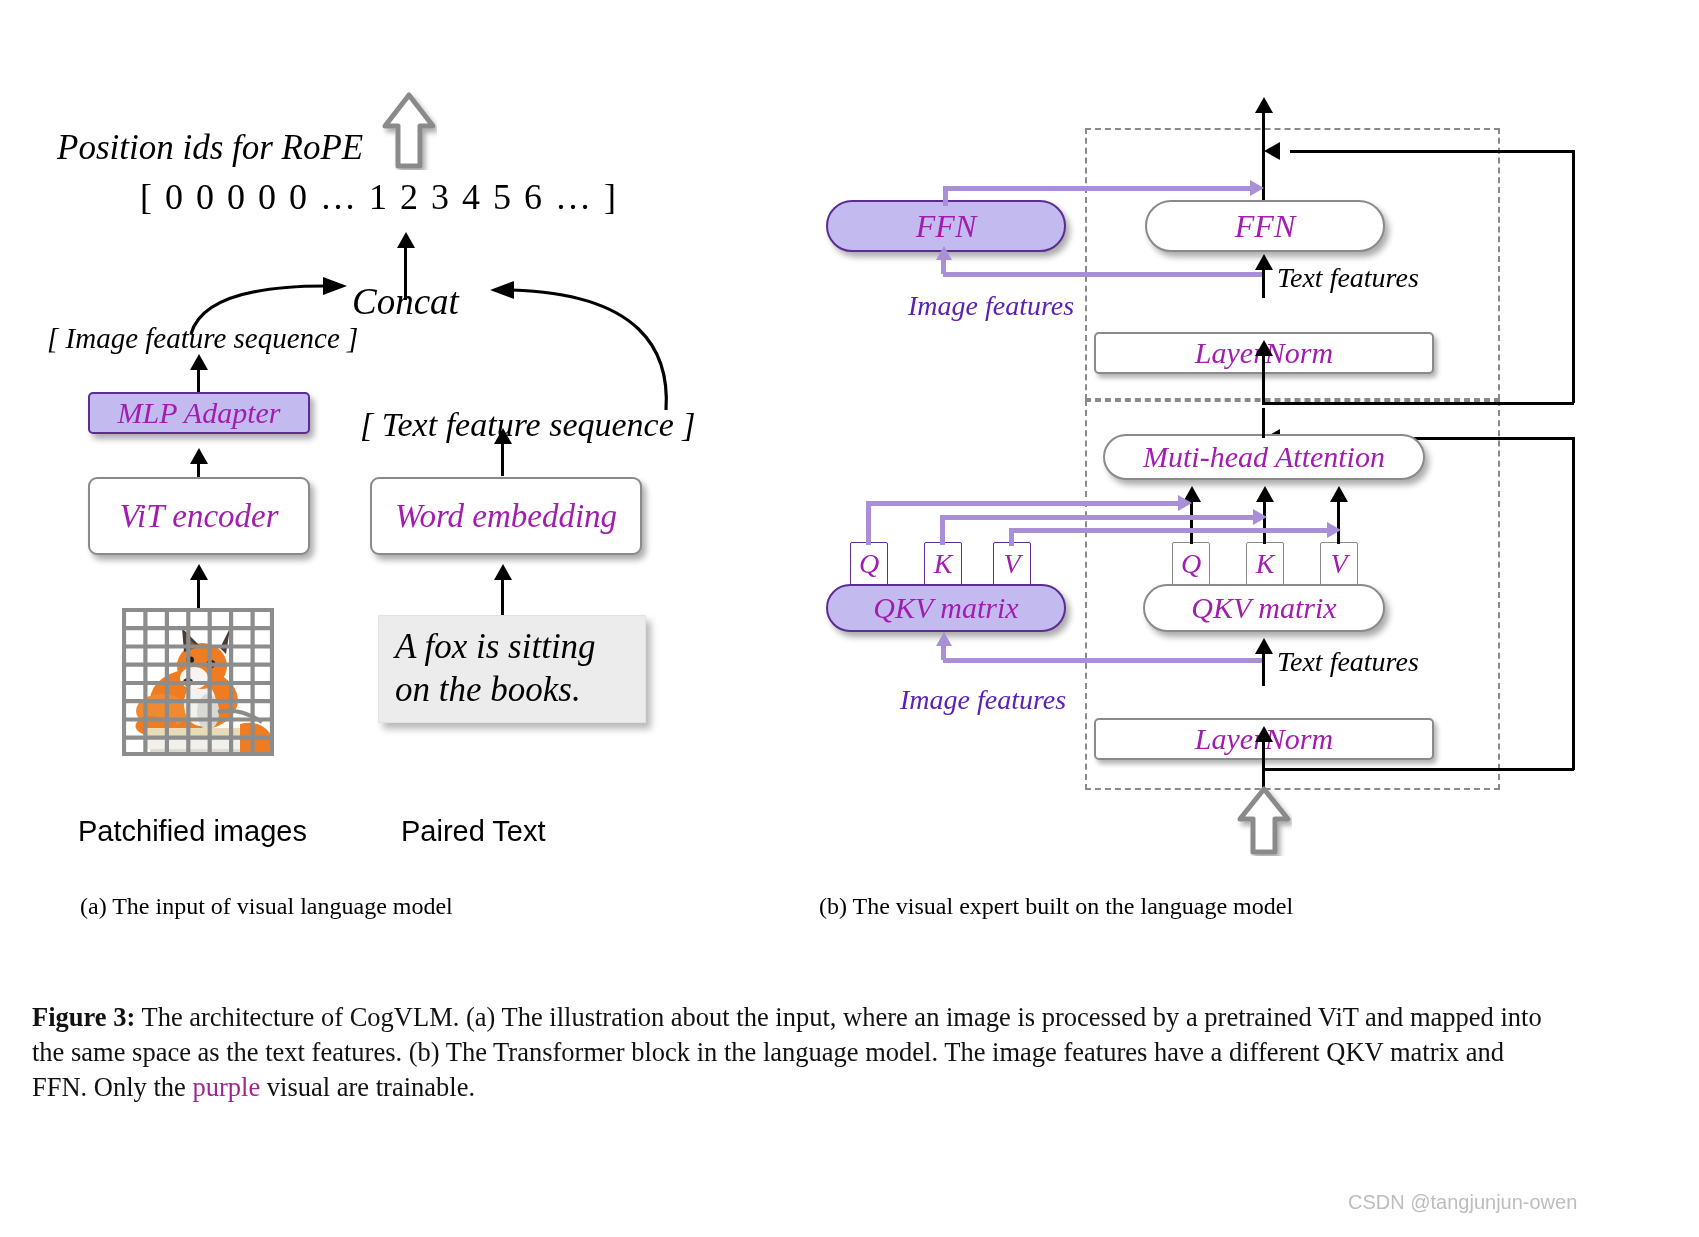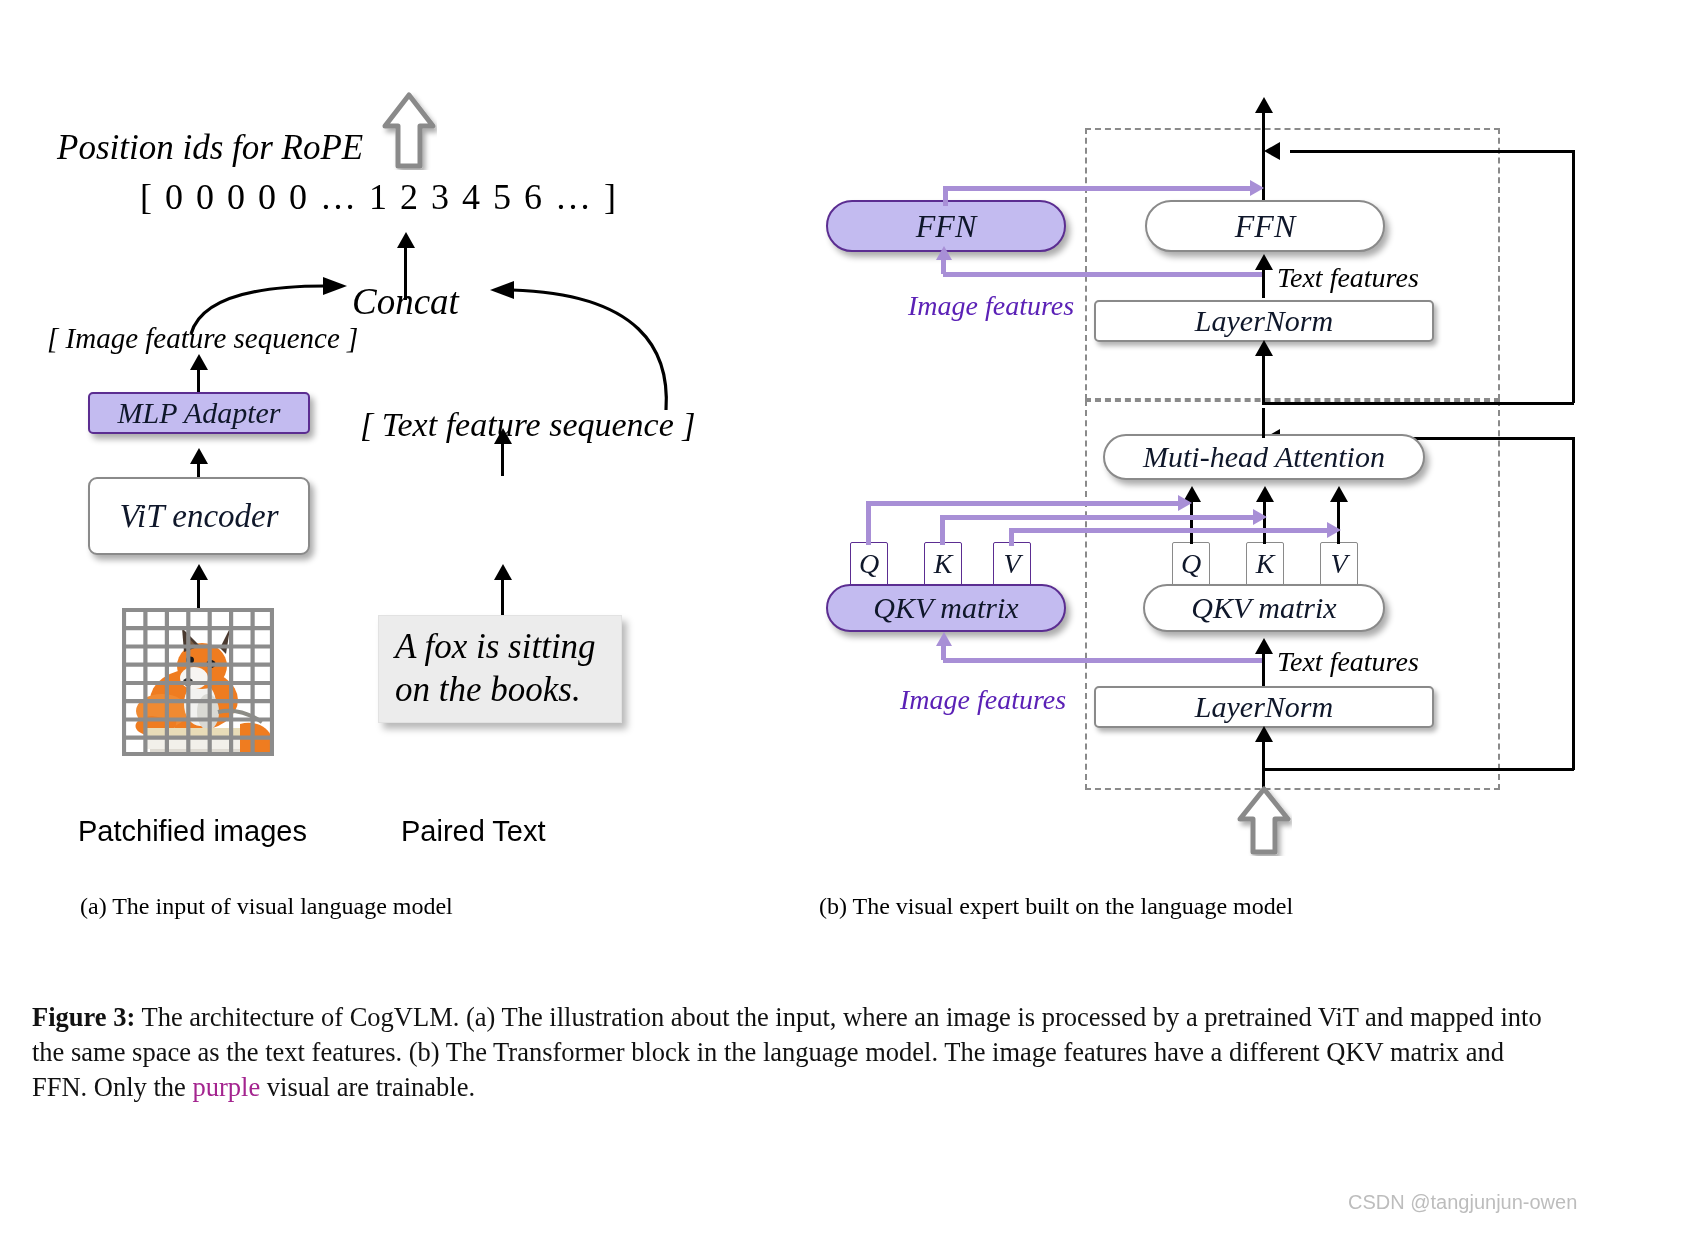--- a/index.html
+++ b/index.html
@@ -11,34 +11,34 @@
   .serif{font-family:"Liberation Serif",serif;}
   .sans{font-family:"Liberation Sans",sans-serif;margin-top:32px;}
 
   
   .node{
     position:absolute;
     display:flex;align-items:center;justify-content:center;
     background:#fff;border:2px solid #8a8a8a;border-radius:9px;
     box-shadow:4px 5px 6px rgba(0,0,0,.33);
     font-family:"Liberation Serif",serif;font-style:italic;
-    color:#0f172a;box-sizing:border-box;text-align:center;line-height:1;
+    color:#a21caf;box-sizing:border-box;text-align:center;line-height:1;
   }
   .node.sharp{border-radius:5px;}
   .node.pill{border-radius:28px;}
   .node.purple{
     background:#c3bbf0;border:2.5px solid #5b2d91;
     box-shadow:4px 5px 6px rgba(0,0,0,.33);
   }
   .node.qkvcell{
     border:1.6px solid #8a8a8a;border-radius:2px;box-shadow:none;
     background:#fff;
   }
   .node.qkvcell.pc{border:1.6px solid #5b2d91;}
-  .node.flat{box-shadow:3px 4px 5px rgba(0,0,0,.30);}
+  .node.flat{box-shadow:3px 4px 5px rgba(0,0,0,.30);margin-top:32px;}
 
   
   .vline{position:absolute;background:#000;width:3px;}
   .hline{position:absolute;background:#000;height:3px;}
   .ahead-up{
     position:absolute;width:0;height:0;
     border-left:9px solid transparent;border-right:9px solid transparent;
     border-bottom:16px solid #000;
   }
   .ahead-left{
@@ -146,20 +146,23 @@
   <div class="vline" style="left:197px;top:462px;height:34px;"></div>
   <div class="ahead-up" style="left:190px;top:448px;"></div>
 
   <div class="node" style="left:88px;top:477px;width:222px;height:78px;font-size:33px;">
     <span>ViT encoder</span>
   </div>
 
   <div class="vline" style="left:501px;top:442px;height:34px;"></div>
   <div class="ahead-up" style="left:494px;top:428px;"></div>
 
+  <div class="node" style="left:370px;top:477px;width:272px;height:78px;font-size:33px;">
+    <span>Word embedding</span>
+  </div>
 
   <div class="vline" style="left:197px;top:578px;height:34px;"></div>
   <div class="ahead-up" style="left:190px;top:564px;"></div>
 
   <div class="vline" style="left:501px;top:578px;height:38px;"></div>
   <div class="ahead-up" style="left:494px;top:564px;"></div>
 
   <div class="patch-wrap" style="left:122px;top:608px;width:152px;height:148px;">
     <svg class="patch-img" viewBox="0 0 152 148" preserveAspectRatio="none">
       <rect x="0" y="0" width="152" height="148" fill="#ffffff"></rect>
@@ -208,21 +211,21 @@
         <line x1="0" y1="56.7" x2="152" y2="56.7"></line>
         <line x1="0" y1="75" x2="152" y2="75"></line>
         <line x1="0" y1="93.2" x2="152" y2="93.2"></line>
         <line x1="0" y1="111.5" x2="152" y2="111.5"></line>
         <line x1="0" y1="129.7" x2="152" y2="129.7"></line>
         <line x1="0" y1="146" x2="152" y2="146"></line>
       </g>
     </svg>
   </div>
 
-  <div class="textcard" style="left:378px;top:615px;width:244px;height:108px;font-size:35px;">
+  <div class="textcard" style="left:378px;top:615px;width:268px;height:108px;font-size:35px;">
     <span>A fox is sitting</span>
     <span>on the books.</span>
   </div>
 
   <div class="lbl sans" style="left:78px;top:783px;font-size:29px;">Patchified images</div>
   <div class="lbl sans" style="left:401px;top:783px;font-size:29px;">Paired Text</div>
 
   <div class="pan-cap" style="left:80px;top:893px;">(a) The input of visual language model</div>
 
   <div class="dashbox" style="left:1085px;top:128px;width:415px;height:272px;"></div>

